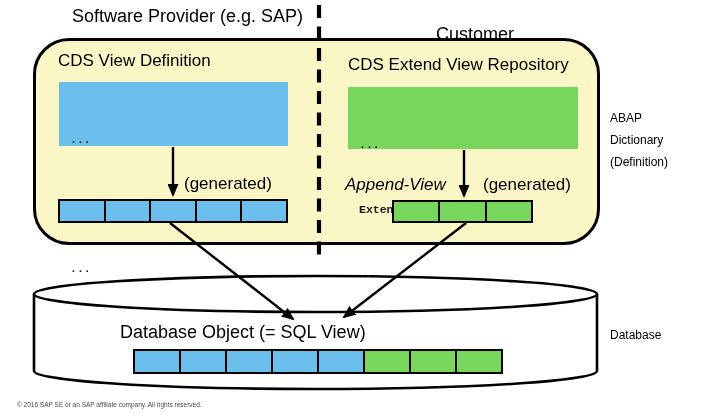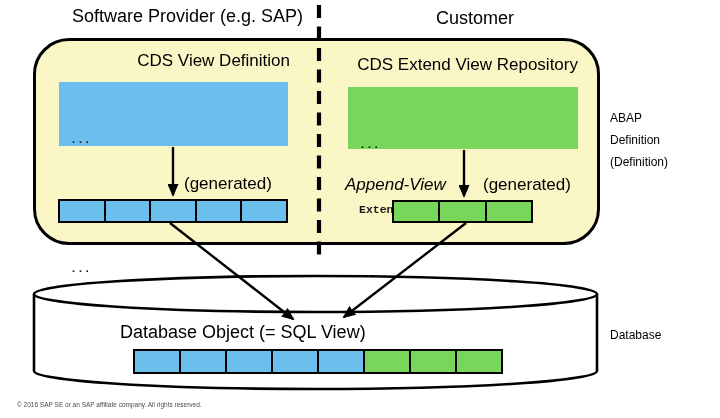--- a/index.html
+++ b/index.html
@@ -2,27 +2,27 @@
 <html style="--blue: #6CBEEC; --green: #79D65C; --yellow: #FAF6C6;"><head>
 <meta charset="utf-8">
 <style>
   html,body{margin:0;padding:0;background:#fff;}
   .canvas{
     position:relative;width:708px;height:418px;background:#fff;overflow:hidden;
     font-family:"Liberation Sans",sans-serif;color:#000;
   }
   .hdr{position:absolute;font-size:18px;text-align:center;white-space:nowrap;}
   .hdr.left{left:40px;top:6px;width:295px;}
-  .hdr.right{left:330px;top:8px;width:290px;}
+  .hdr.right{left:330px;top:24px;width:290px;}
   .panel{
     position:absolute;left:33px;top:38px;width:561px;height:201px;
     background:var(--yellow);border:3px solid #000;border-radius:36px;z-index:0;
   }
   .gfx{position:absolute;left:0;top:0;z-index:1;}
-  .sec-title{position:absolute;font-size:17px;text-align:right;white-space:nowrap;z-index:2;}
+  .sec-title{position:absolute;font-size:17px;text-align:left;white-space:nowrap;z-index:2;}
   .sec-title.left{left:58px;top:51px;width:232px;}
   .sec-title.right{left:348px;top:55px;width:230px;}
   .codebox{
     position:absolute;z-index:2;box-sizing:border-box;padding:4px 0 0 11px;
     font-family:"Liberation Mono","DejaVu Sans Mono",monospace;
     font-weight:bold;font-size:11.5px;line-height:21.5px;color:#1a1a1a;white-space:pre;
   }
   .codebox.blue{left:59px;top:82px;width:229px;height:64px;background:var(--blue);}
   .codebox.green{left:348px;top:87px;width:230px;height:62px;background:var(--green);}
   .viewlabel,.genlabel{position:absolute;font-size:17px;white-space:nowrap;z-index:2;}
@@ -92,21 +92,21 @@
   <div class="viewlabel" style="left:345px;top:175px;font-style:italic;">Append-View</div>
   <div class="genlabel" style="left:483px;top:175px;">(generated)</div>
   <div class="bar append">
       <div class="seg" style="background: rgb(121, 214, 92);"></div>
       <div class="seg" style="background: rgb(121, 214, 92);"></div>
       <div class="seg" style="background: rgb(121, 214, 92);"></div>
     </div>
 
   <div class="sidelabel repo">
     <div>ABAP</div>
-    <div>Definition</div>
+    <div>Dictionary</div>
     <div>(Definition)</div>
   </div>
   <div class="sidelabel db">Database</div>
 
   <div class="db-title">Database Object (= SQL View)</div>
   <div class="bar db">
       <div class="seg" style="background: rgb(108, 190, 236);"></div>
       <div class="seg" style="background: rgb(108, 190, 236);"></div>
       <div class="seg" style="background: rgb(108, 190, 236);"></div>
       <div class="seg" style="background: rgb(108, 190, 236);"></div>

